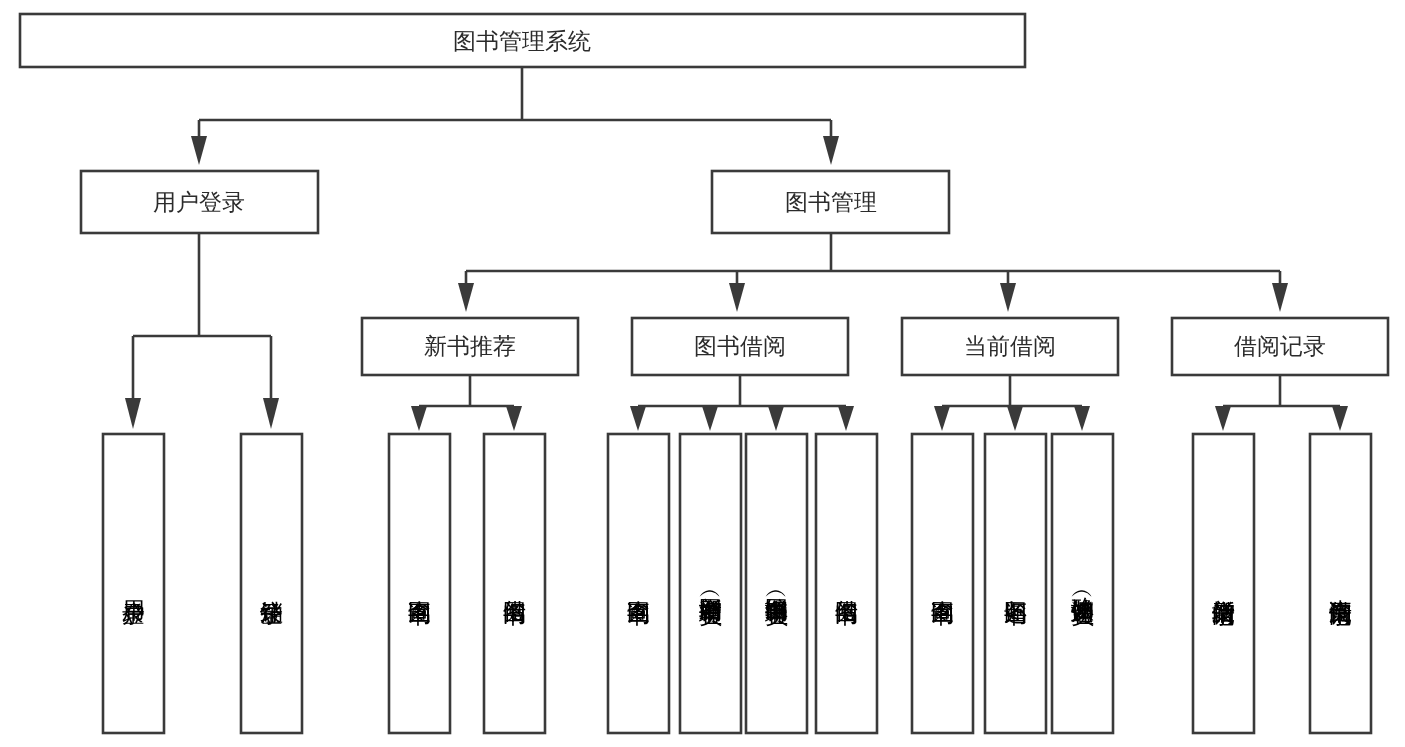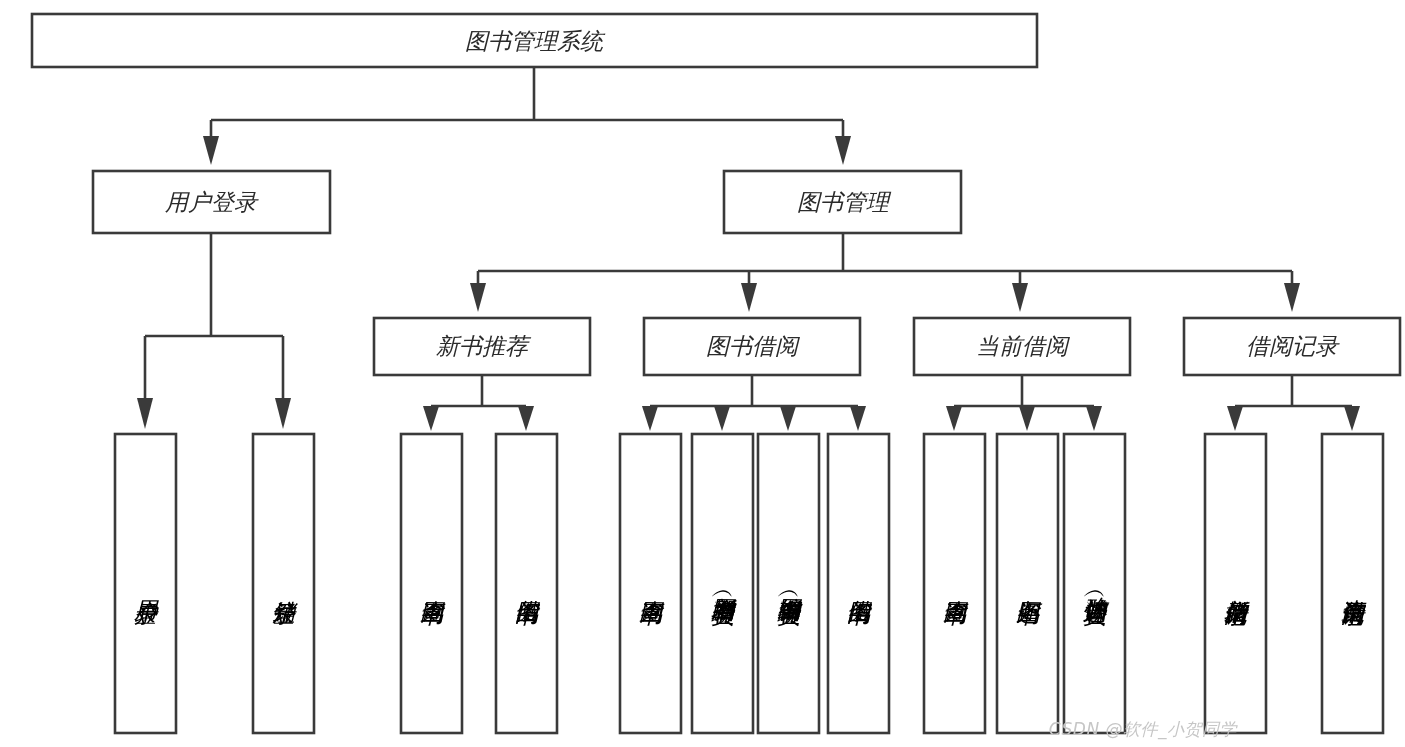--- a/index.html
+++ b/index.html
@@ -9,25 +9,24 @@
   }
   body {
     width: 1405px;
     height: 747px;
     font-family: "DejaVu Sans", "Liberation Sans", sans-serif;
     overflow: hidden;
     position: relative;
   }
   #diagram-root {
     position: absolute;
-    left: 12px;
+    left: 0;
     top: 0;
     width: 1235px;
     height: 747px;
-    font-style: italic;
   }
   svg#flowchart {
     display: block;
     width: 1405px;
     height: 747px;
   }
   .node-box {
     fill: #ffffff;
     stroke: #3a3a3a;
     stroke-width: 2.6;
@@ -270,15 +269,14 @@
       <rect class="node-box" x="1310" y="434" width="61" height="299"></rect>
       <foreignObject x="1310" y="434" width="61" height="299">
         <div xmlns="http://www.w3.org/1999/xhtml" class="vtext-wrap">
           <span class="node-label-v">查询借阅记录</span>
         </div>
       </foreignObject>
     </g>
 
   </svg>
 
-  <div class="watermark">CSDN @软件_小贺同学</div>
 
 </div>
 
 </body></html>

